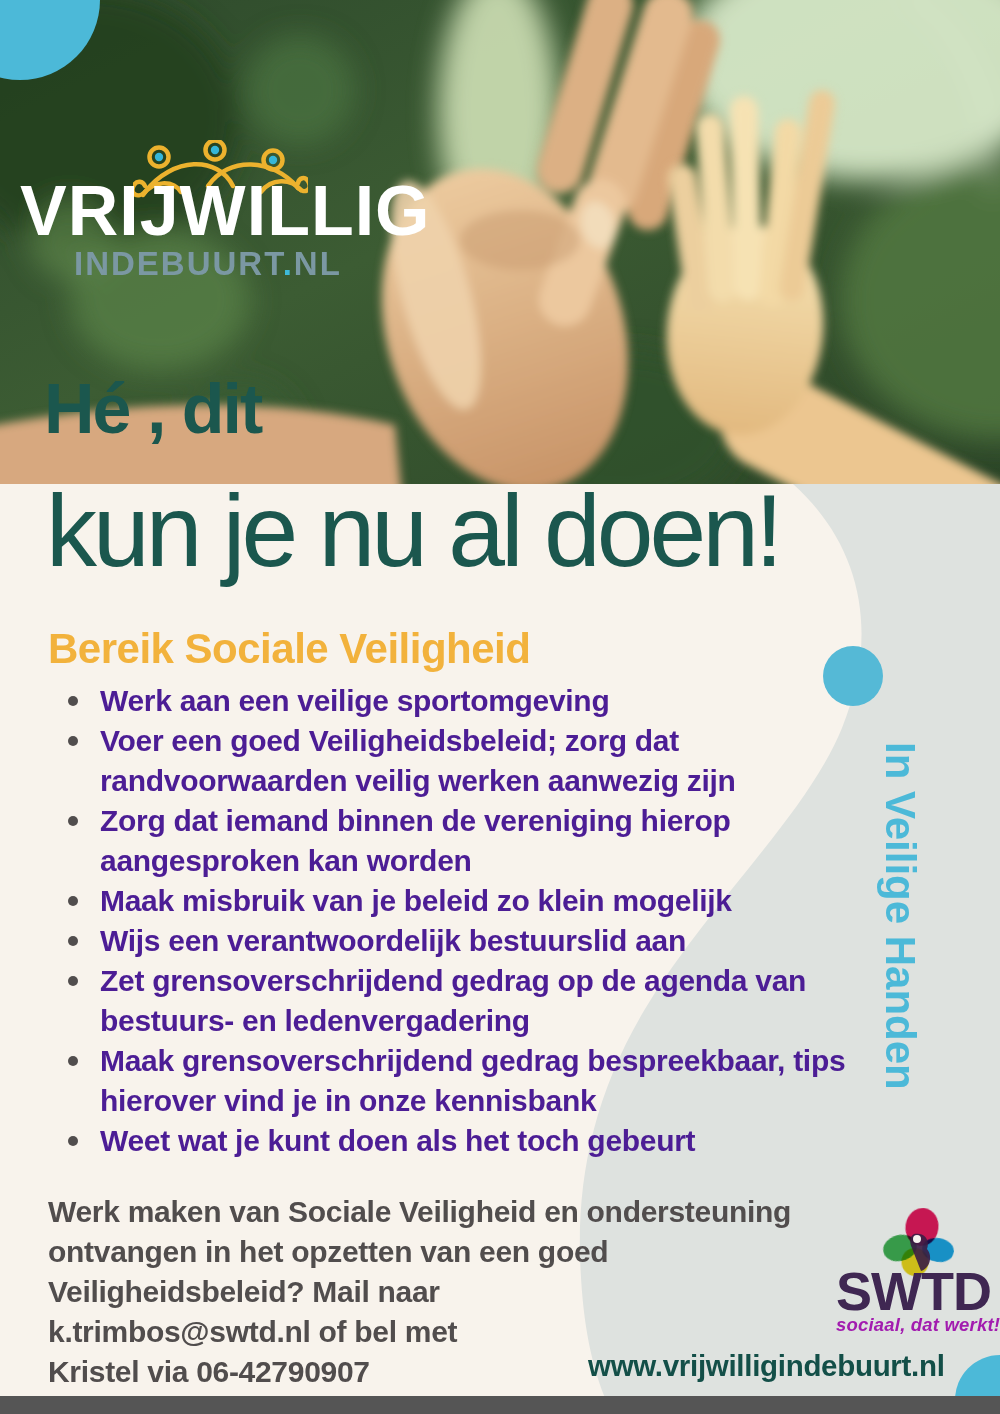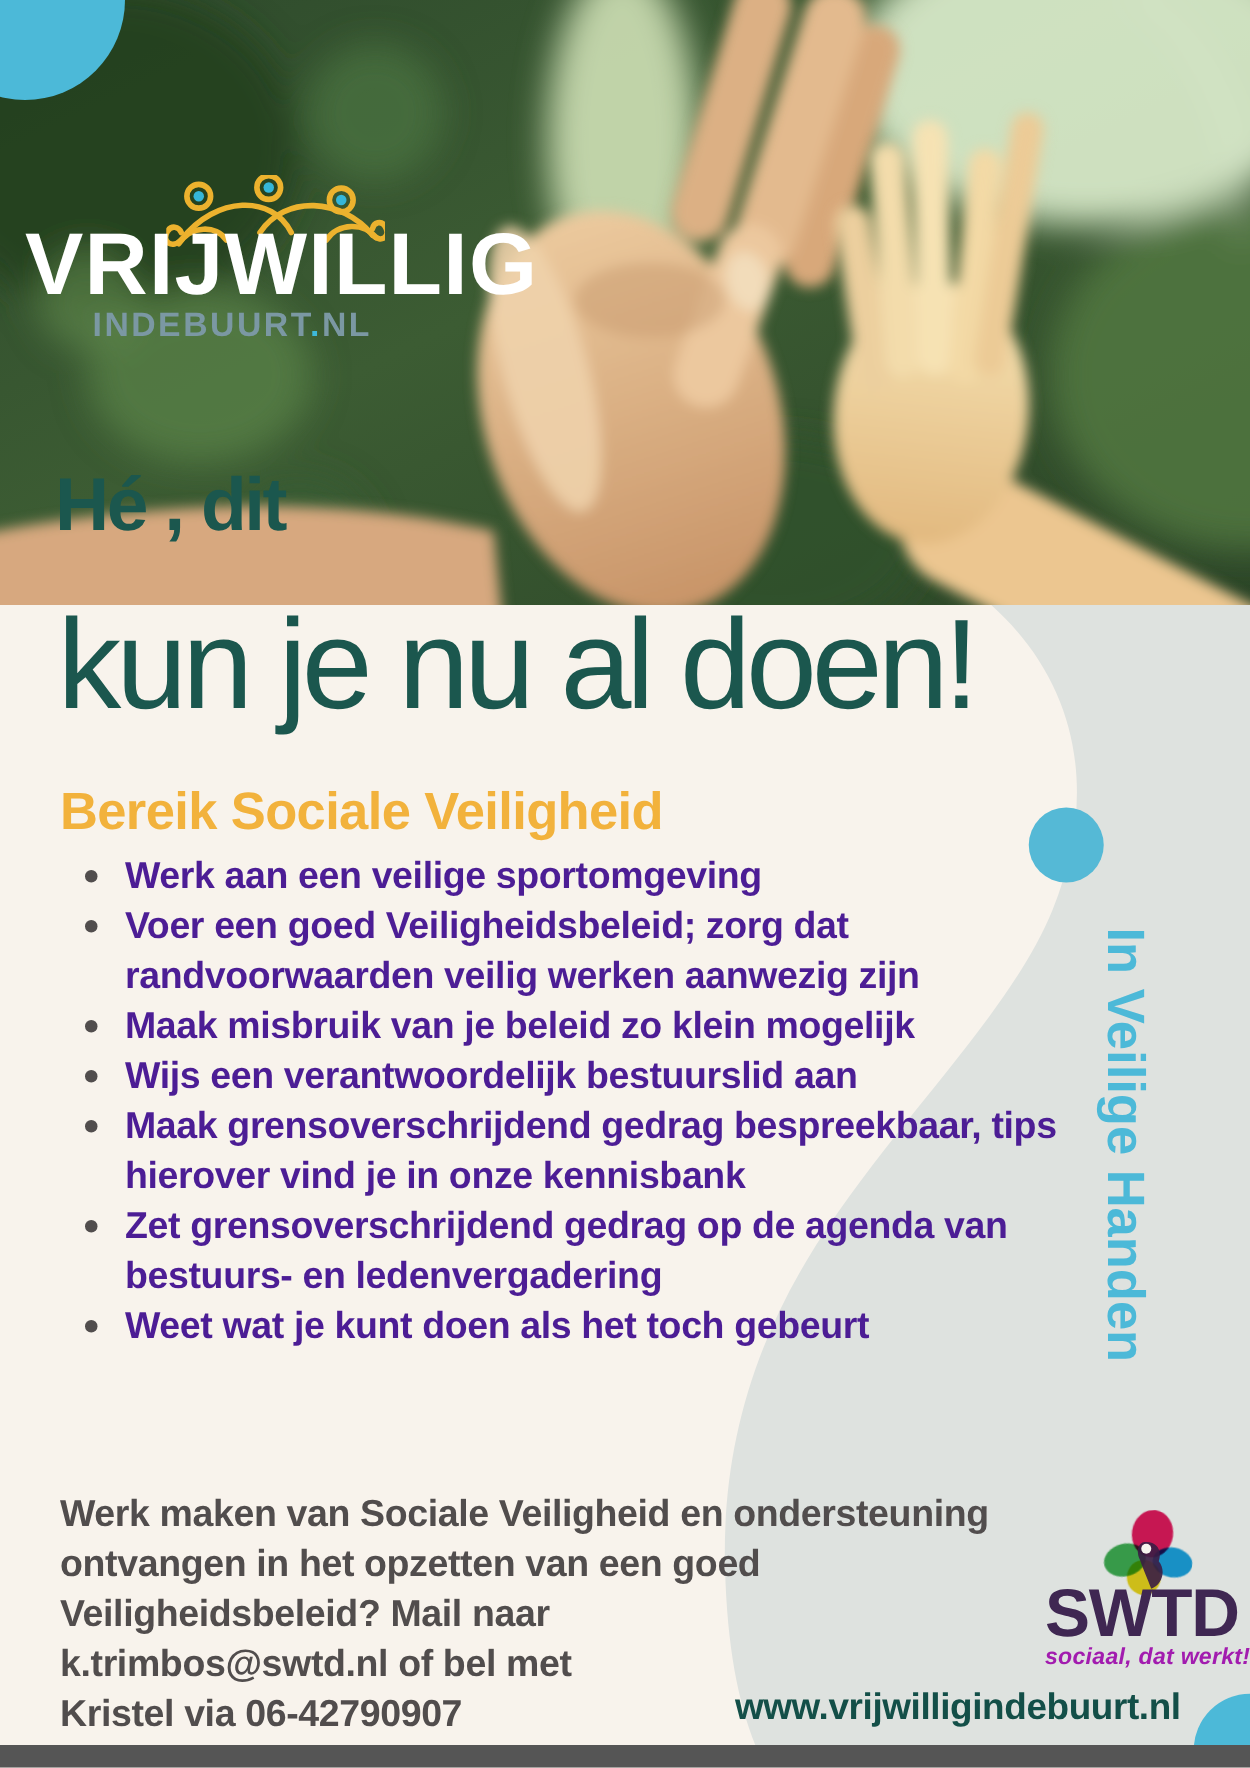--- a/index.html
+++ b/index.html
@@ -18,27 +18,27 @@
   .circle-topleft{left:-60px;top:-80px;width:160px;height:160px;}
   .circle-mid{left:823px;top:646px;width:60px;height:60px;background:#55b9d6;}
   .circle-bottomright{left:955px;top:1355px;width:90px;height:90px;}
   
   .logo-figures{left:133px;top:140px;width:175px;height:66px;}
   .logo-title{
     left:20px;top:176px;font-size:70px;font-weight:bold;color:#ffffff;
     letter-spacing:1px;white-space:nowrap;line-height:1;
   }
   .logo-sub{
-    left:74px;top:247px;font-size:27px;font-weight:bold;color:#7b98a3;
+    left:74px;top:247px;font-size:33px;font-weight:bold;color:#7b98a3;
     letter-spacing:2px;white-space:nowrap;line-height:1;
   }
   .logo-sub .dot{color:#3eb9da;}
   
   .headline1{
-    left:44px;top:374px;font-size:60px;font-weight:bold;color:#1b574e;
+    left:44px;top:374px;font-size:70px;font-weight:bold;color:#1b574e;
     letter-spacing:-2px;line-height:1;white-space:nowrap;
   }
   .headline2{
     left:46px;top:480px;font-size:102px;font-weight:normal;color:#1b574e;
     letter-spacing:-4px;line-height:1;white-space:nowrap;
   }
   
   .section-title{
     left:48px;top:628px;font-size:42px;font-weight:bold;color:#f2b23c;
     letter-spacing:-0.5px;white-space:nowrap;line-height:1;
@@ -194,41 +194,48 @@
       <li>
         <span class="dot"></span>
         <div class="btxt">
           <div>Voer een goed Veiligheidsbeleid; zorg dat</div>
           <div>randvoorwaarden veilig werken aanwezig zijn</div>
         </div>
       </li>
       <li>
         <span class="dot"></span>
         <div class="btxt">
+          <div>Zorg dat iemand binnen de vereniging hierop</div>
+          <div>aangesproken kan worden</div>
+        </div>
+      </li>
+      <li>
+        <span class="dot"></span>
+        <div class="btxt">
           <div>Maak misbruik van je beleid zo klein mogelijk</div>
         </div>
       </li>
       <li>
         <span class="dot"></span>
         <div class="btxt">
           <div>Wijs een verantwoordelijk bestuurslid aan</div>
+        </div>
+      </li>
+      <li>
+        <span class="dot"></span>
+        <div class="btxt">
+          <div>Zet grensoverschrijdend gedrag op de agenda van</div>
+          <div>bestuurs- en ledenvergadering</div>
         </div>
       </li>
       <li>
         <span class="dot"></span>
         <div class="btxt">
           <div>Maak grensoverschrijdend gedrag bespreekbaar, tips</div>
           <div>hierover vind je in onze kennisbank</div>
-        </div>
-      </li>
-      <li>
-        <span class="dot"></span>
-        <div class="btxt">
-          <div>Zet grensoverschrijdend gedrag op de agenda van</div>
-          <div>bestuurs- en ledenvergadering</div>
         </div>
       </li>
       <li>
         <span class="dot"></span>
         <div class="btxt">
           <div>Weet wat je kunt doen als het toch gebeurt</div>
         </div>
       </li>
     </ul>
 

